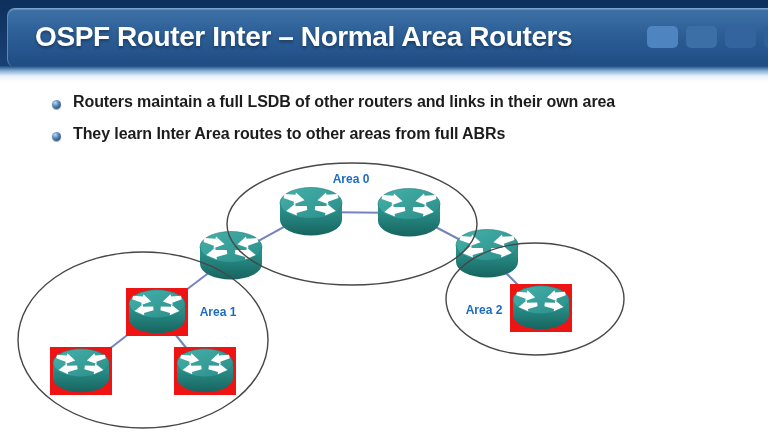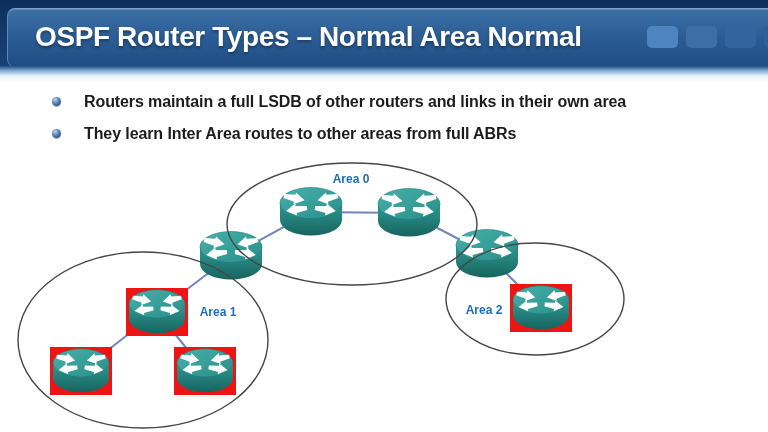--- a/index.html
+++ b/index.html
@@ -17,21 +17,21 @@
     box-shadow:inset 0 1px 0 rgba(255,255,255,.18);}
   .hdr-title{margin:0;position:absolute;left:27px;top:0;height:56px;line-height:56px;
     font-size:28px;font-weight:bold;color:#ffffff;letter-spacing:-0.4px;white-space:nowrap;
     text-shadow:0 2px 3px rgba(0,0,0,.35);}
   .decor{position:absolute;left:639px;top:17px;display:flex;gap:8px;}
   .decor-sq{width:31px;height:22px;border-radius:5px;flex:0 0 auto;}
   .hdr-glow{position:absolute;left:0;top:66px;width:768px;height:16px;
     background:linear-gradient(180deg,#1e4c83 0%,#86aed4 30%,#e8f1f9 62%,#ffffff 100%);}
   
   .bullets{position:absolute;left:52px;top:91px;width:700px;}
-  .bullet-row{display:flex;align-items:flex-start;margin-bottom:11px;gap:11px;}
+  .bullet-row{display:flex;align-items:center;margin-bottom:11px;}
   .bullet-dot{flex:0 0 9px;width:9px;height:9px;border-radius:50%;margin:6px 12px 0 0;
     background:radial-gradient(circle at 35% 30%,#bdd7f0 0%,#4e7fb5 45%,#16355f 100%);
     box-shadow:0 1px 1px rgba(0,0,0,.35);}
   .bullet-text{font-size:16px;font-weight:600;color:#1c1c1c;line-height:21px;letter-spacing:-0.1px;}
   
   .diagram{position:absolute;left:0;top:0;width:768px;height:432px;}
 </style>
 </head>
 <body>
 
@@ -105,21 +105,21 @@
           <ellipse cx="143" cy="340" rx="125" ry="88" fill="none" stroke="#474747" stroke-width="1.4"></ellipse>
           <text x="218" y="316" fill="#1d6cc0" text-anchor="middle" font-size="12" font-weight="bold" font-family="&quot;Liberation Sans&quot;, sans-serif">Area 1</text>
           <ellipse cx="535" cy="299" rx="89" ry="56" fill="none" stroke="#474747" stroke-width="1.4"></ellipse>
           <text x="484" y="314" fill="#1d6cc0" text-anchor="middle" font-size="12" font-weight="bold" font-family="&quot;Liberation Sans&quot;, sans-serif">Area 2</text>
         </g>
       </g>
   </svg>
 
   <header class="hdr">
     <div class="hdr-panel">
-      <h1 class="hdr-title">OSPF Router Types – Normal Area Normal</h1>
+      <h1 class="hdr-title">OSPF Router Inter – Normal Area Routers</h1>
       <div class="decor">
           <div class="decor-sq" style="background: rgb(78, 132, 191);"></div>
           <div class="decor-sq" style="background: rgb(61, 111, 167);"></div>
           <div class="decor-sq" style="background: rgb(52, 100, 157);"></div>
           <div class="decor-sq" style="background: rgb(48, 95, 153);"></div>
         </div>
     </div>
     <div class="hdr-glow"></div>
   </header>
 

